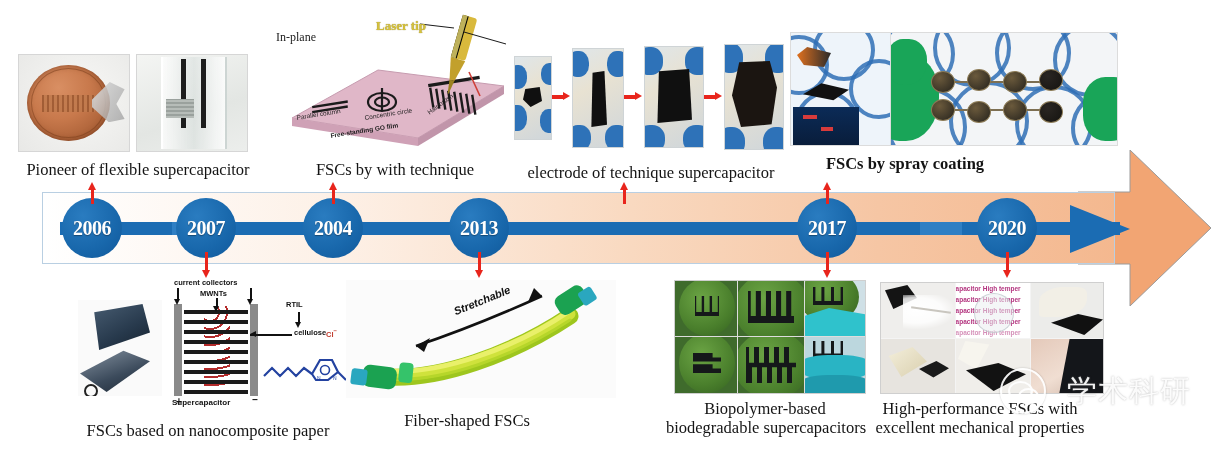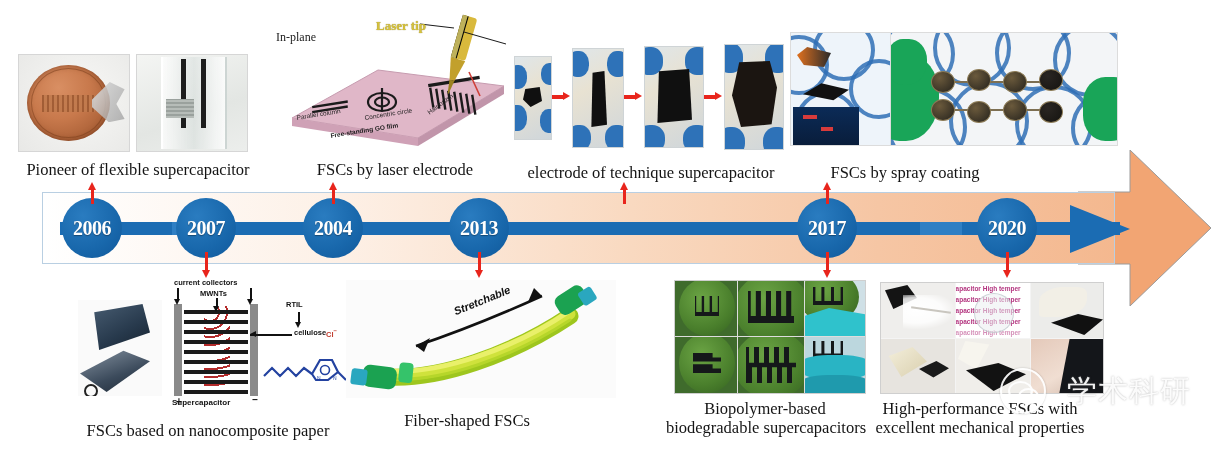--- a/index.html
+++ b/index.html
@@ -198,21 +198,21 @@
 
     <div class="lbl-sm" style="left:8px;top:20px;font-size:12px;font-family:'Liberation Serif',serif;">In-plane</div>
     <div class="lbl-sm" style="left:108px;top:8px;font-size:13px;font-weight:bold;color:#d6c23a;
                 font-family:'Liberation Serif',serif;text-shadow:0 0 1px #7a6b10;">Laser tip</div>
     <div class="lbl-sm" style="left:28px;top:104px;transform:rotate(-9deg);transform-origin:left top;">Parallel column</div>
     <div class="lbl-sm" style="left:96px;top:104px;transform:rotate(-9deg);transform-origin:left top;">Concentric circle</div>
     <div class="lbl-sm" style="left:158px;top:100px;transform:rotate(-37deg);transform-origin:left top;">Hair brush</div>
     <div class="lbl-sm" style="left:62px;top:122px;transform:rotate(-9deg);transform-origin:left top;font-weight:bold;">Free-standing GO film</div>
   </div>
 
-  <div class="caption" style="left:285px;top:160px;width:220px;">FSCs by laser electrode</div>
+  <div class="caption" style="left:285px;top:160px;width:220px;">FSCs by with technique</div>
 
   <div class="sp" style="left:514px;top:56px;width:36px;height:82px;">
     <div class="sp-bg"></div>
     <div class="glove" style="left:-6px;top:8px;width:18px;height:24px;"></div>
     <div class="glove" style="left:-8px;top:48px;width:20px;height:26px;"></div>
     <div class="glove" style="right:-8px;top:6px;width:18px;height:22px;"></div>
     <div class="glove" style="right:-7px;top:52px;width:18px;height:24px;"></div>
     <div class="blackel" style="left:8px;top:30px;width:19px;height:20px;
          clip-path:polygon(12% 10%,88% 0,100% 70%,40% 100%,0 62%);"></div>
   </div>
@@ -296,21 +296,21 @@
     <div class="lens" style="left:40px;top:38px;"></div>
     <div class="lens" style="left:76px;top:36px;"></div>
     <div class="lens" style="left:112px;top:38px;"></div>
     <div class="lens" style="left:148px;top:36px;background:radial-gradient(circle at 35% 30%,#2a2622,#151310);"></div>
     <div class="lens" style="left:40px;top:66px;"></div>
     <div class="lens" style="left:76px;top:68px;"></div>
     <div class="lens" style="left:112px;top:66px;"></div>
     <div class="lens" style="left:148px;top:68px;background:radial-gradient(circle at 35% 30%,#2a2622,#151310);"></div>
   </div>
 
-  <div class="caption" style="left:790px;top:163px;width:230px;">FSCs by spray coating</div>
+  <div class="caption" style="left:790px;top:154px;width:230px;font-weight:bold;">FSCs by spray coating</div>
 
   <div class="abs" id="arrow-head-peach">
     <svg width="133" height="156" viewBox="0 0 133 156">
       <polygon points="0,42 52,42 52,0 133,78 52,156 52,114 0,114" fill="#F2A573" stroke="#9a9a9a" stroke-width="1"></polygon>
     </svg>
   </div>
 
   <div class="abs" id="timeline-band"></div>
 
   <div class="abs" id="timeline-line">

